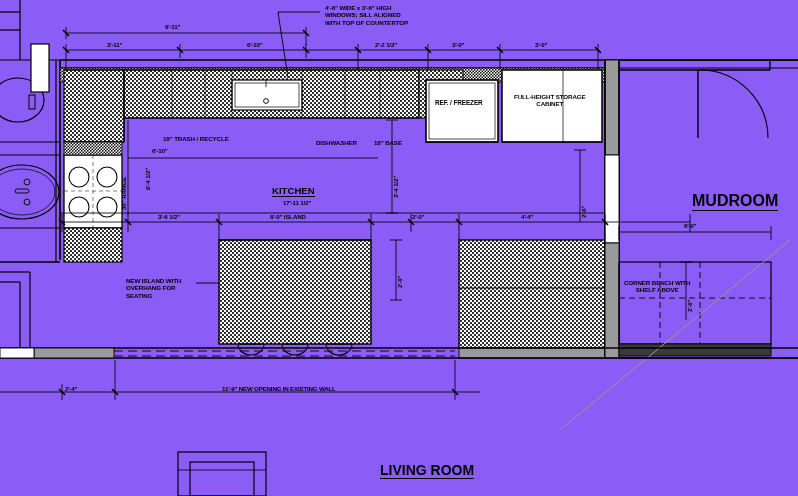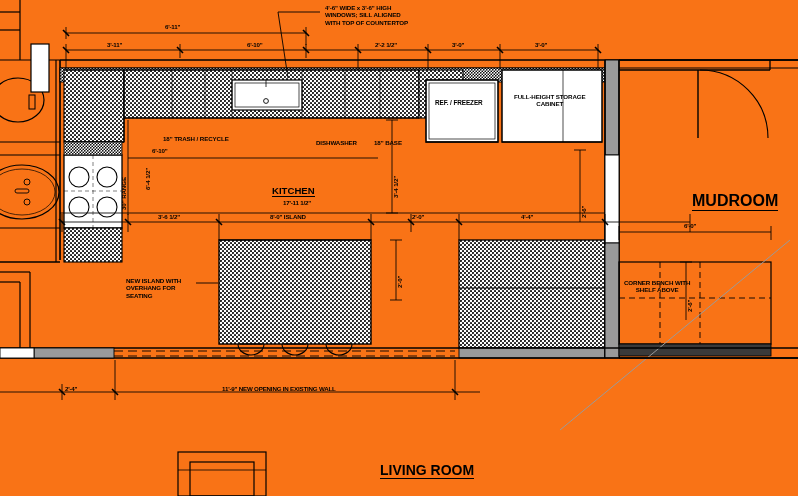--- a/index.html
+++ b/index.html
@@ -1,19 +1,19 @@
 <!DOCTYPE html>
 <html><head>
 <meta charset="utf-8">
 <style>
   html,body{margin:0;padding:0;background:#ffffff;}
   body{width:798px;height:496px;overflow:hidden;
        font-family:"Liberation Sans", sans-serif;
        -webkit-font-smoothing:none;}
-  #plan{position:relative;width:798px;height:496px;background:#f97316;}
+  #plan{position:relative;width:798px;height:496px;background:#8b5cf6;}
   .lbl{position:absolute;font-weight:bold;color:#000;white-space:pre;line-height:1.18;letter-spacing:-0.1px;}
   .dim{position:absolute;font-weight:bold;color:#000;white-space:nowrap;letter-spacing:-0.2px;}
   .room{position:absolute;font-weight:bold;color:#000;white-space:nowrap;
         border-bottom:1.4px solid #000;padding-bottom:0px;}
   .vert{transform-origin:0 0;}
   svg{position:absolute;left:0;top:0;}
 </style>
 </head>
 <body>
 

